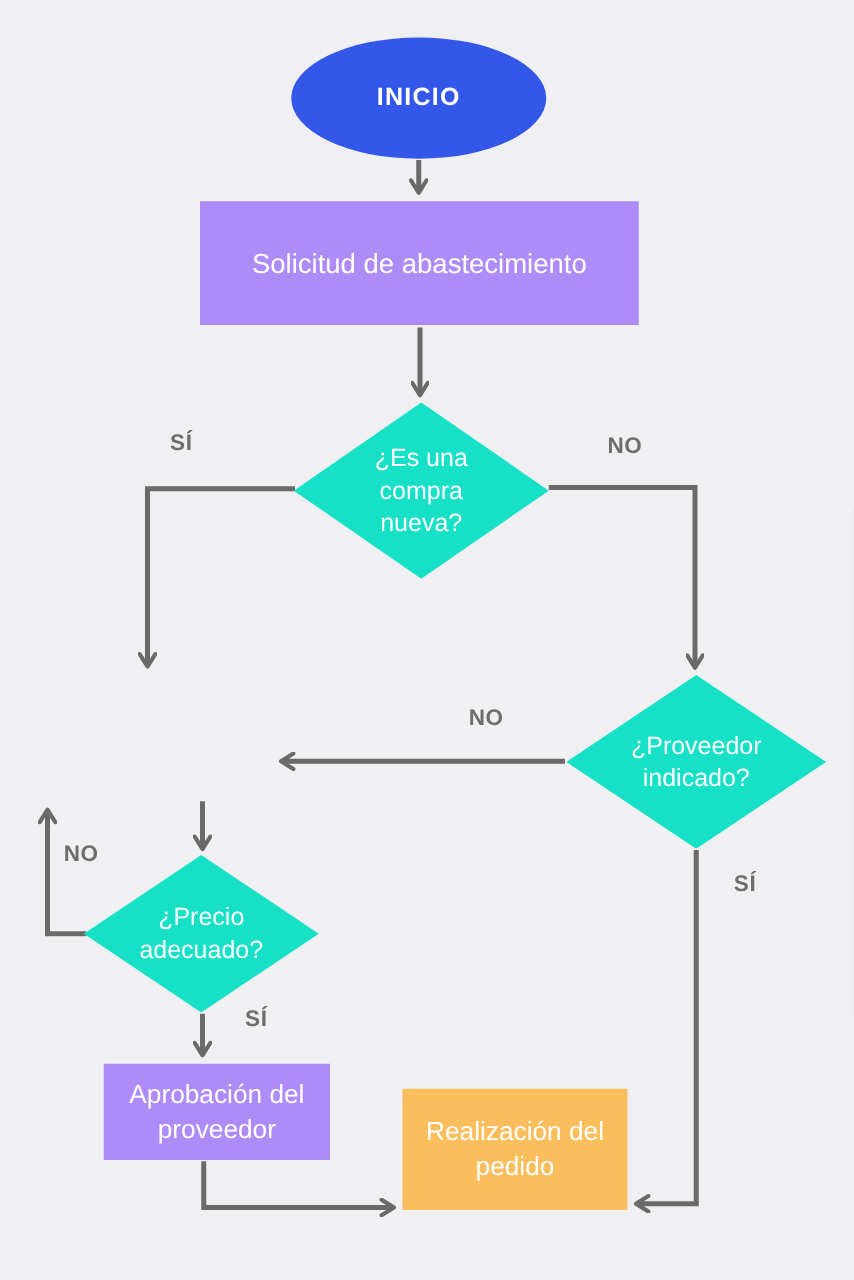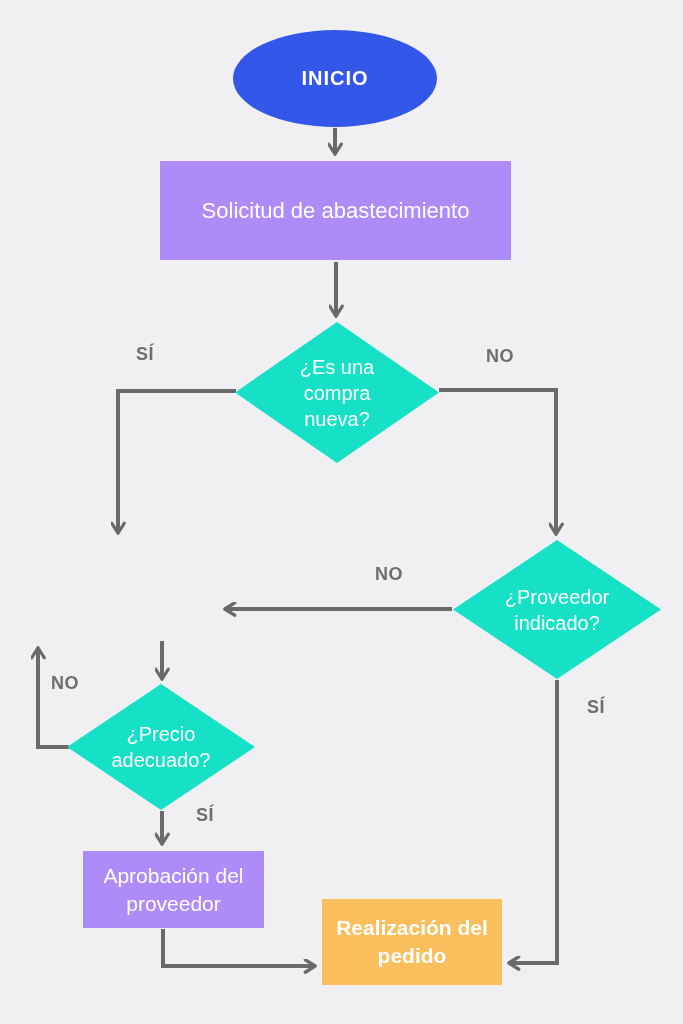--- a/index.html
+++ b/index.html
@@ -65,21 +65,21 @@
     letter-spacing: 0.5px;
   }
   
   #node-inicio      { left: 233px; top: 30px;  width: 204px; height: 97px; }
   #node-solicitud   { left: 160px; top: 161px; width: 351px; height: 99px; }
   #node-compra      { left: 235px; top: 322px; width: 204px; height: 141px; }
   #node-peticion    { left: 20px;  top: 540px; width: 198px; height: 100px; }
   #node-proveedor   { left: 453px; top: 540px; width: 208px; height: 139px; text-align: center; }
   #node-precio      { left: 67px;  top: 684px; width: 188px; height: 126px; }
   #node-aprobacion  { left: 72px;  top: 851px; width: 181px; height: 77px; margin-left: 11px; }
-  #node-realizacion { left: 322px; top: 899px; width: 180px; height: 86px; font-weight: bold; }
+  #node-realizacion { left: 322px; top: 871px; width: 180px; height: 97px; }
   
   #label-compra-si    { left: 136px; top: 344px; }
   #label-compra-no    { left: 486px; top: 346px; }
   #label-proveedor-no { left: 375px; top: 564px; }
   #label-proveedor-si { left: 587px; top: 697px; }
   #label-precio-no    { left: 51px;  top: 673px; }
   #label-precio-si    { left: 196px; top: 805px; }
 </style>
 </head>
 <body>

